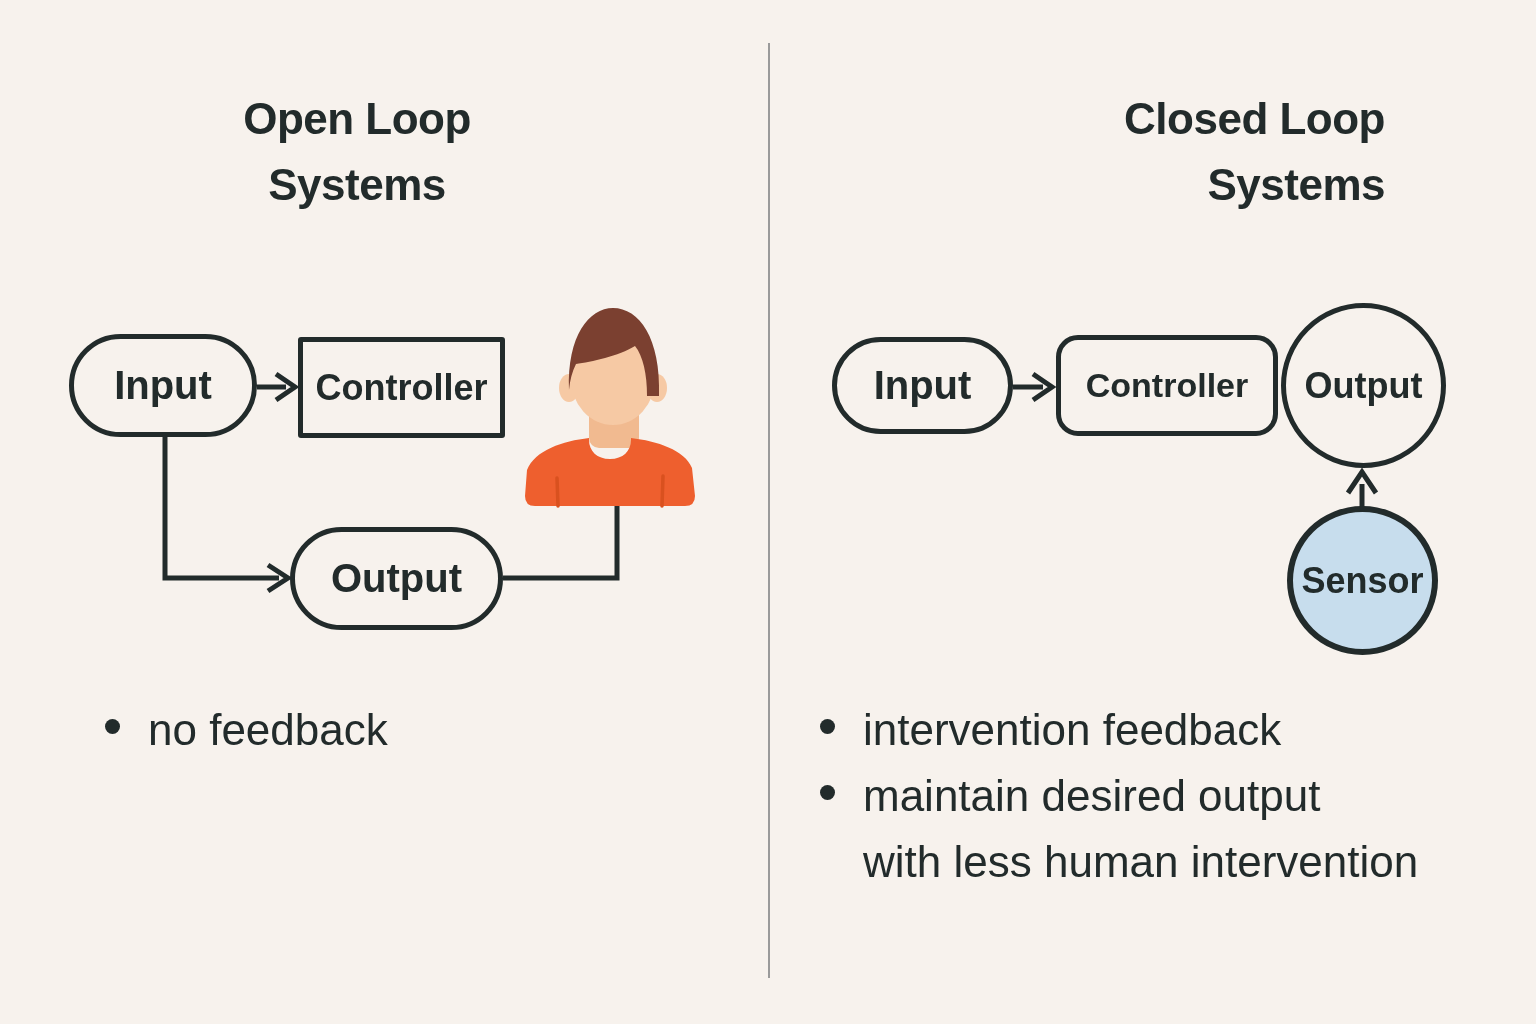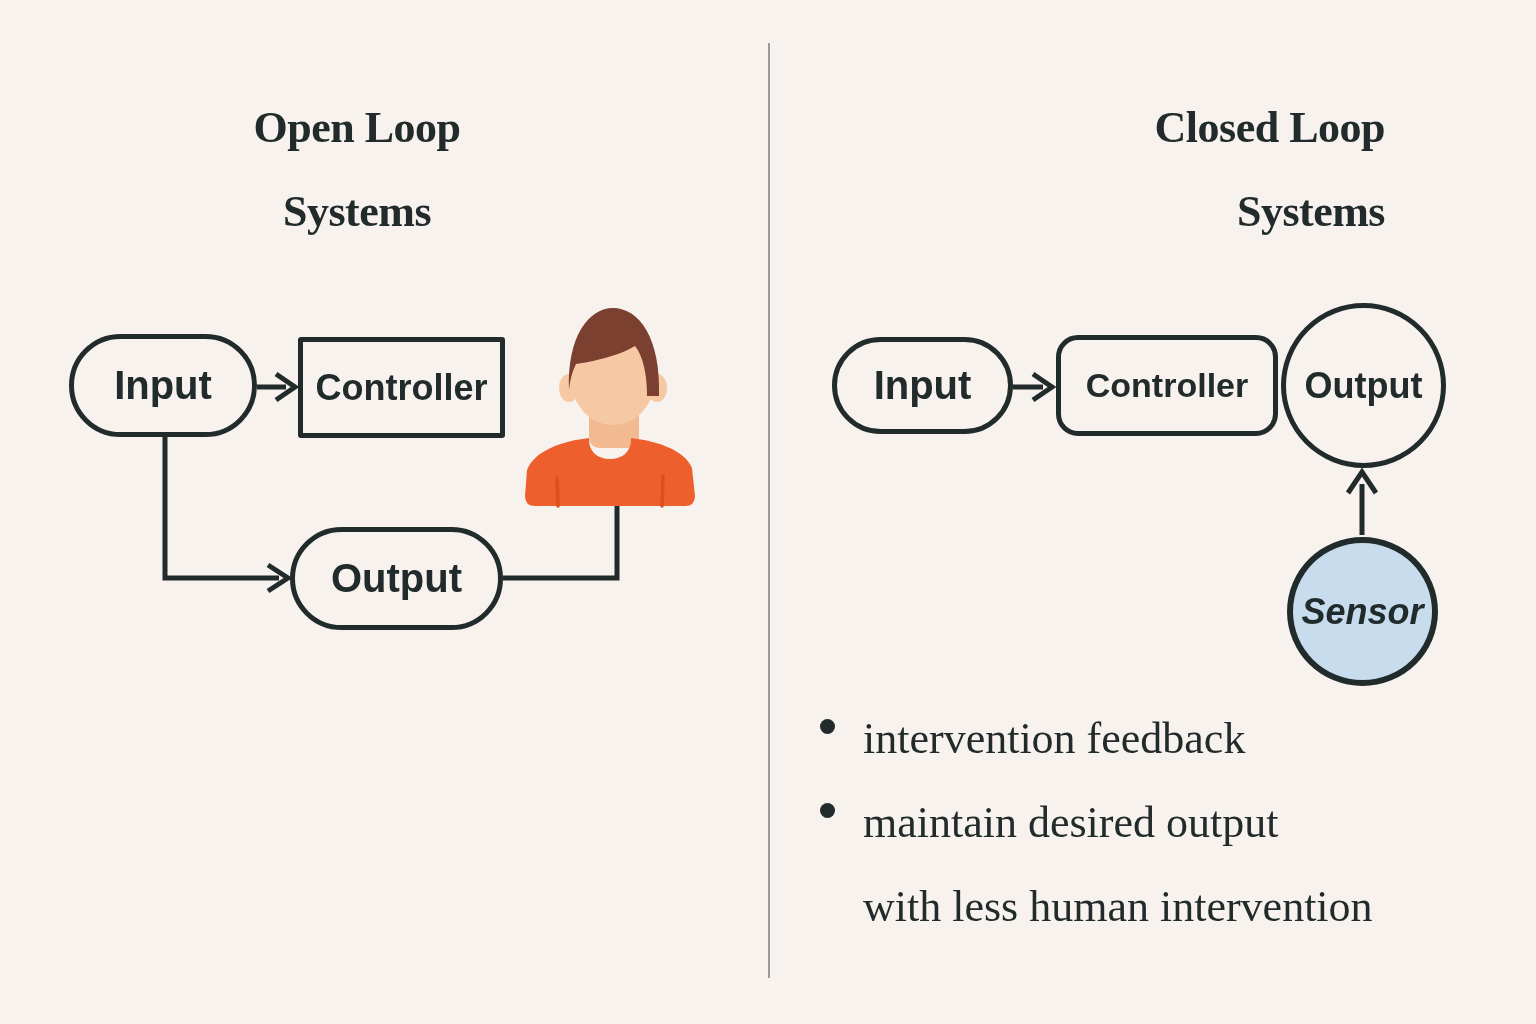--- a/index.html
+++ b/index.html
@@ -34,36 +34,35 @@
     font-weight:700;color:var(--ink);
   }
   
   .n-input-l{left:69px;top:334px;width:188px;height:103px;border-radius:52px;font-size:40px;}
   .n-ctrl-l{left:298px;top:337px;width:207px;height:101px;border-radius:3px;font-size:36px;}
   .n-out-l{left:290px;top:527px;width:213px;height:103px;border-radius:52px;font-size:40px;}
   
   .n-input-r{left:832px;top:337px;width:181px;height:97px;border-radius:49px;font-size:40px;}
   .n-ctrl-r{left:1056px;top:335px;width:222px;height:101px;border-radius:22px;font-size:34px;}
   .n-out-r{left:1281px;top:303px;width:165px;height:165px;border-radius:50%;font-size:36px;}
-  .n-sensor{left:1287px;top:537px;width:151px;height:149px;border-radius:50%;
-            border-width:6px;background:var(--sensor-blue);font-size:36px;font-style:italic;}
+  .n-sensor{left:1287px;top:506px;width:151px;height:149px;border-radius:50%;
+            border-width:6px;background:var(--sensor-blue);font-size:36px;}
   svg.connectors{position:absolute;left:0;top:0;width:1536px;height:1024px;pointer-events:none;}
   svg.person{position:absolute;left:515px;top:300px;width:190px;height:210px;}
   .bullets{position:absolute;top:697px;width:700px;}
   .bullets.left{left:103px;}
   .bullets.right{left:818px;}
   .b-item{position:relative;padding-left:45px;}
   .b-dot{
     position:absolute;left:2px;top:22px;width:15px;height:15px;
     border-radius:50%;background:var(--ink);
   }
   .b-text{
-    display:block;font-size:44px;line-height:84px;color:var(--ink);
+    display:block;font-size:44px;line-height:66px;color:var(--ink);
     white-space:pre-line;
-    font-family:Liberation Serif, serif;
   }
 </style>
 </head>
 <body>
 
 <svg class="connectors" viewBox="0 0 1536 1024" fill="none" stroke="#222b2b" stroke-width="5">
 
   <path d="M257,387 H286"></path>
   <path d="M276,374 L295,387 L276,400"></path>
 
@@ -103,20 +102,24 @@
     <path fill="var(--hair)" d="M54,90 C52,36 74,8 98,8 C124,8 146,38 144,96 L132,96 C132,74 128,56 120,46
          C104,56 76,62 61,64 C57,72 55,80 54,90 Z"></path>
     <path fill="var(--orange)" d="M74,138 C48,141 20,150 12,170 L10,196 Q10,206 20,206 L170,206 Q180,206 180,196
          L177,168 C170,150 142,141 116,138 L116,140 C116,151 108,159 95,159
          C82,159 74,151 74,140 Z"></path>
     <path d="M42,178 L43,206" stroke="var(--orange-shade)" stroke-width="3.5" stroke-linecap="round"></path>
     <path d="M148,176 L147,206" stroke="var(--orange-shade)" stroke-width="3.5" stroke-linecap="round"></path>
   </svg>
 
   <div class="bullets left">
+    <div class="b-item">
+      <span class="b-dot"></span>
+      <span class="b-text">no feedback</span>
+    </div>
   </div>
 </section>
 
 <section>
   <h1 class="title right b-text" style="position:absolute;text-align:right;">Closed Loop
 Systems</h1>
 
   <div class="node n-input-r">
     <span>Input</span>
   </div>

